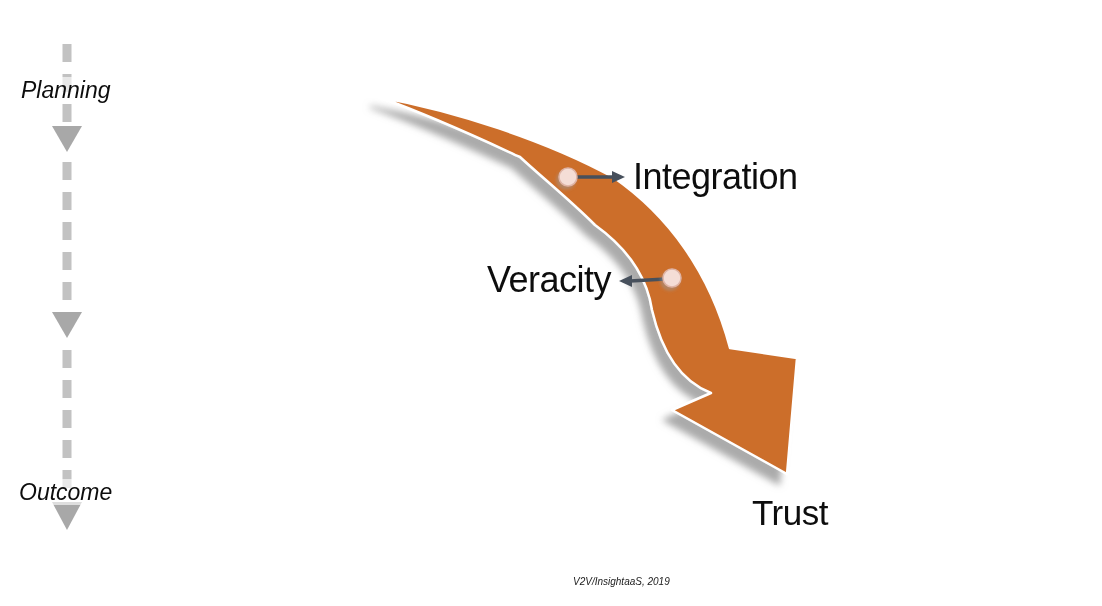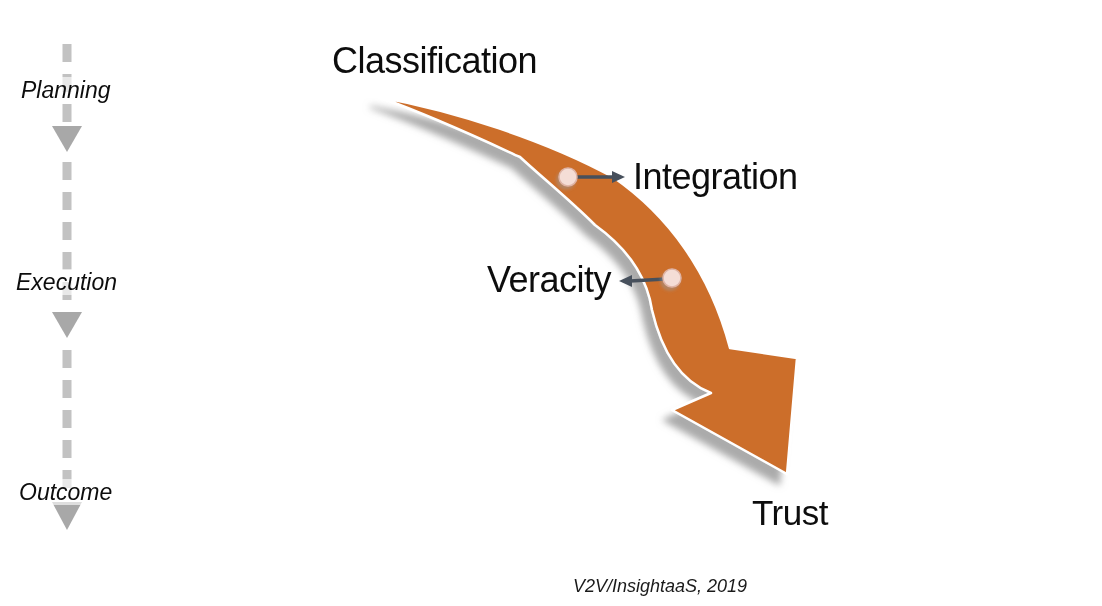--- a/index.html
+++ b/index.html
@@ -19,21 +19,21 @@
   }
   .big{font-size:36px;font-weight:400;letter-spacing:-0.5px;}
   .stage{
     font-size:23px;
     font-style:italic;
     background:rgba(255,255,255,0.62);
     padding:1px 3px;
     text-align:center;
   }
   .credit{
-    font-size:18px;
+    font-size:10px;
     font-style:italic;
     color:#1a1a1a;
   }
   
   .pos-classification{left:332px;top:42px;}
   .pos-integration{left:633px;top:158px;}
   .pos-veracity{left:476px;top:261px;margin-left:11px;}
   .pos-trust{left:752px;top:495px;font-size:35px;}
   .pos-planning{left:18px;top:77px;}
   .pos-execution{left:13px;top:269px;}
@@ -88,22 +88,20 @@
     </g>
 
     <g>
       <line x1="630" y1="281" x2="666" y2="279" class="connector-line" stroke="#47505C"></line>
       <polygon points="632,275 619,281 632,287" fill="#47505C"></polygon>
       <circle cx="672" cy="278" r="9" class="dot" filter="url(#softShadow)" fill="#F4DDD6"></circle>
     </g>
   </svg>
 
   <div class="lbl stage pos-planning">Planning</div>
-  <div class="lbl stage pos-execution">Execution</div>
   <div class="lbl stage pos-outcome">Outcome</div>
 
-  <div class="lbl big pos-classification">Classification</div>
   <div class="lbl big pos-integration">Integration</div>
   <div class="lbl big pos-veracity">Veracity</div>
   <div class="lbl big pos-trust">Trust</div>
 
   <div class="lbl credit pos-credit">V2V/InsightaaS, 2019</div>
 </div>
 
 </body></html>

